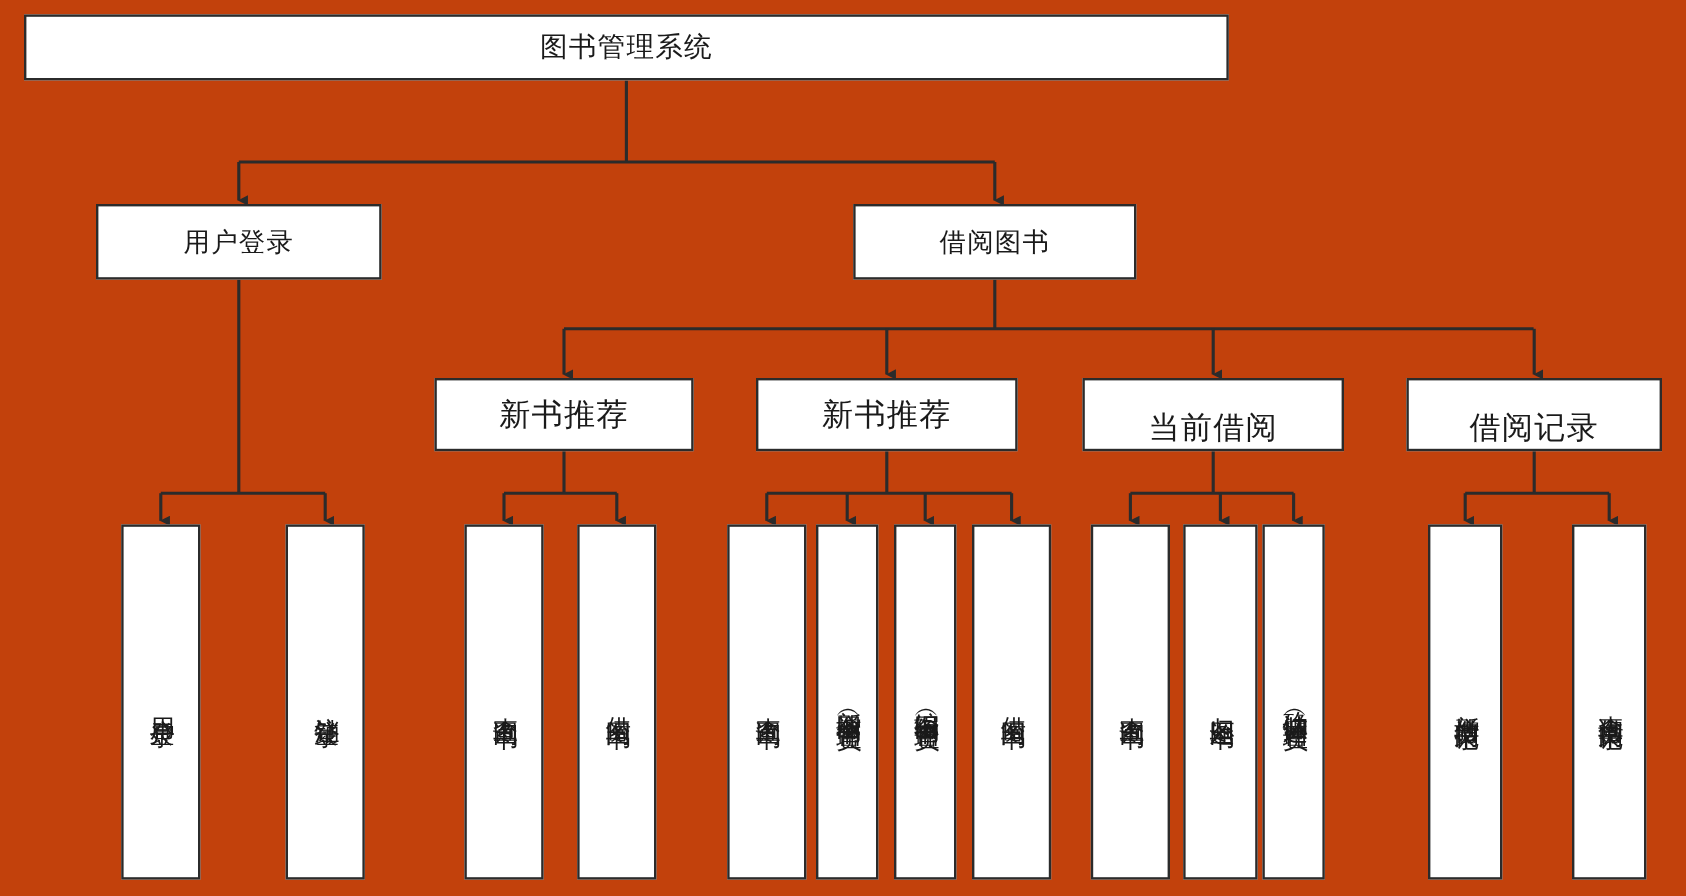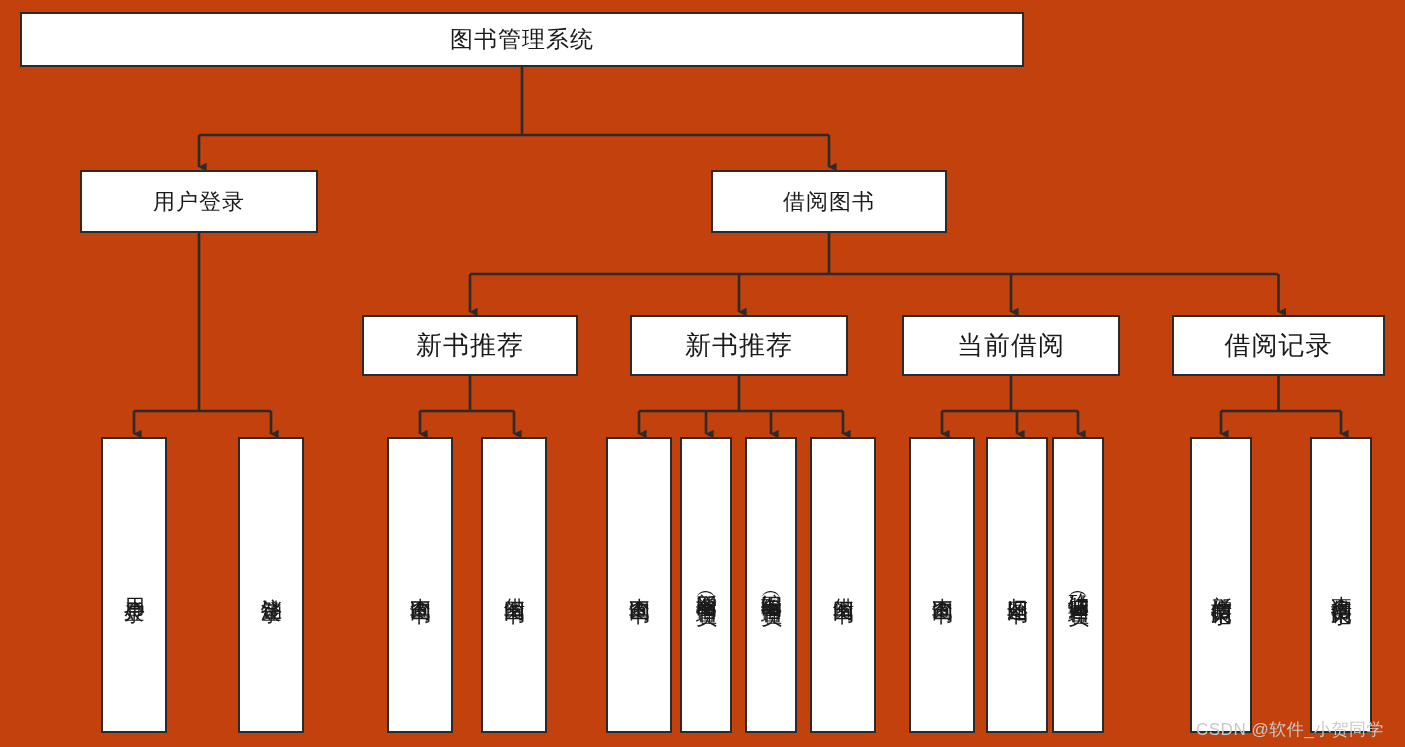--- a/index.html
+++ b/index.html
@@ -122,24 +122,24 @@
   <div class="node-box level-2" id="node-l2-1" style="left: 711px; top: 170px; width: 236px; height: 63px;">
     <span class="node-label">借阅图书</span>
   </div>
 
   <div class="node-box level-3" id="node-l3-0" style="left: 362px; top: 315px; width: 216px; height: 61px;">
     <span class="node-label">新书推荐</span>
   </div>
   <div class="node-box level-3" id="node-l3-1" style="left: 630px; top: 315px; width: 218px; height: 61px;">
     <span class="node-label">新书推荐</span>
   </div>
-  <div class="node-box level-3" id="node-l3-2" style="left: 902px; top: 315px; width: 218px; height: 61px;">
+  <div class="node-box level-3" id="node-l3-2" style="left: 902px; top: 315px; width: 218px; height: 61px; align-items: flex-end;">
     <span class="node-label">当前借阅</span>
   </div>
-  <div class="node-box level-3" id="node-l3-3" style="left: 1172px; top: 315px; width: 213px; height: 61px;">
+  <div class="node-box level-3" id="node-l3-3" style="left: 1172px; top: 315px; width: 213px; height: 61px; align-items: flex-end;">
     <span class="node-label">借阅记录</span>
   </div>
 
   <div class="node-box leaf-box" id="leaf-0" style="left: 101px; top: 437px; width: 66px; height: 296px;">
     <span class="node-label">用户登录</span>
   </div>
   <div class="node-box leaf-box" id="leaf-1" style="left: 238px; top: 437px; width: 66px; height: 296px;">
     <span class="node-label">注销登录</span>
   </div>
   <div class="node-box leaf-box" id="leaf-2" style="left: 387px; top: 437px; width: 66px; height: 296px;">
@@ -169,15 +169,14 @@
   <div class="node-box leaf-box" id="leaf-10" style="left: 1052px; top: 437px; width: 52px; height: 296px;">
     <span class="node-label">确认归还（管理员）</span>
   </div>
   <div class="node-box leaf-box" id="leaf-11" style="left: 1190px; top: 437px; width: 62px; height: 296px;">
     <span class="node-label">新增借阅记录</span>
   </div>
   <div class="node-box leaf-box" id="leaf-12" style="left: 1310px; top: 437px; width: 62px; height: 296px;">
     <span class="node-label">查询借阅记录</span>
   </div>
 
-  <div class="watermark" id="watermark" style="left: 1196px; top: 718px;">CSDN @软件_小贺同学</div>
 
 </div>
 
 </body></html>

